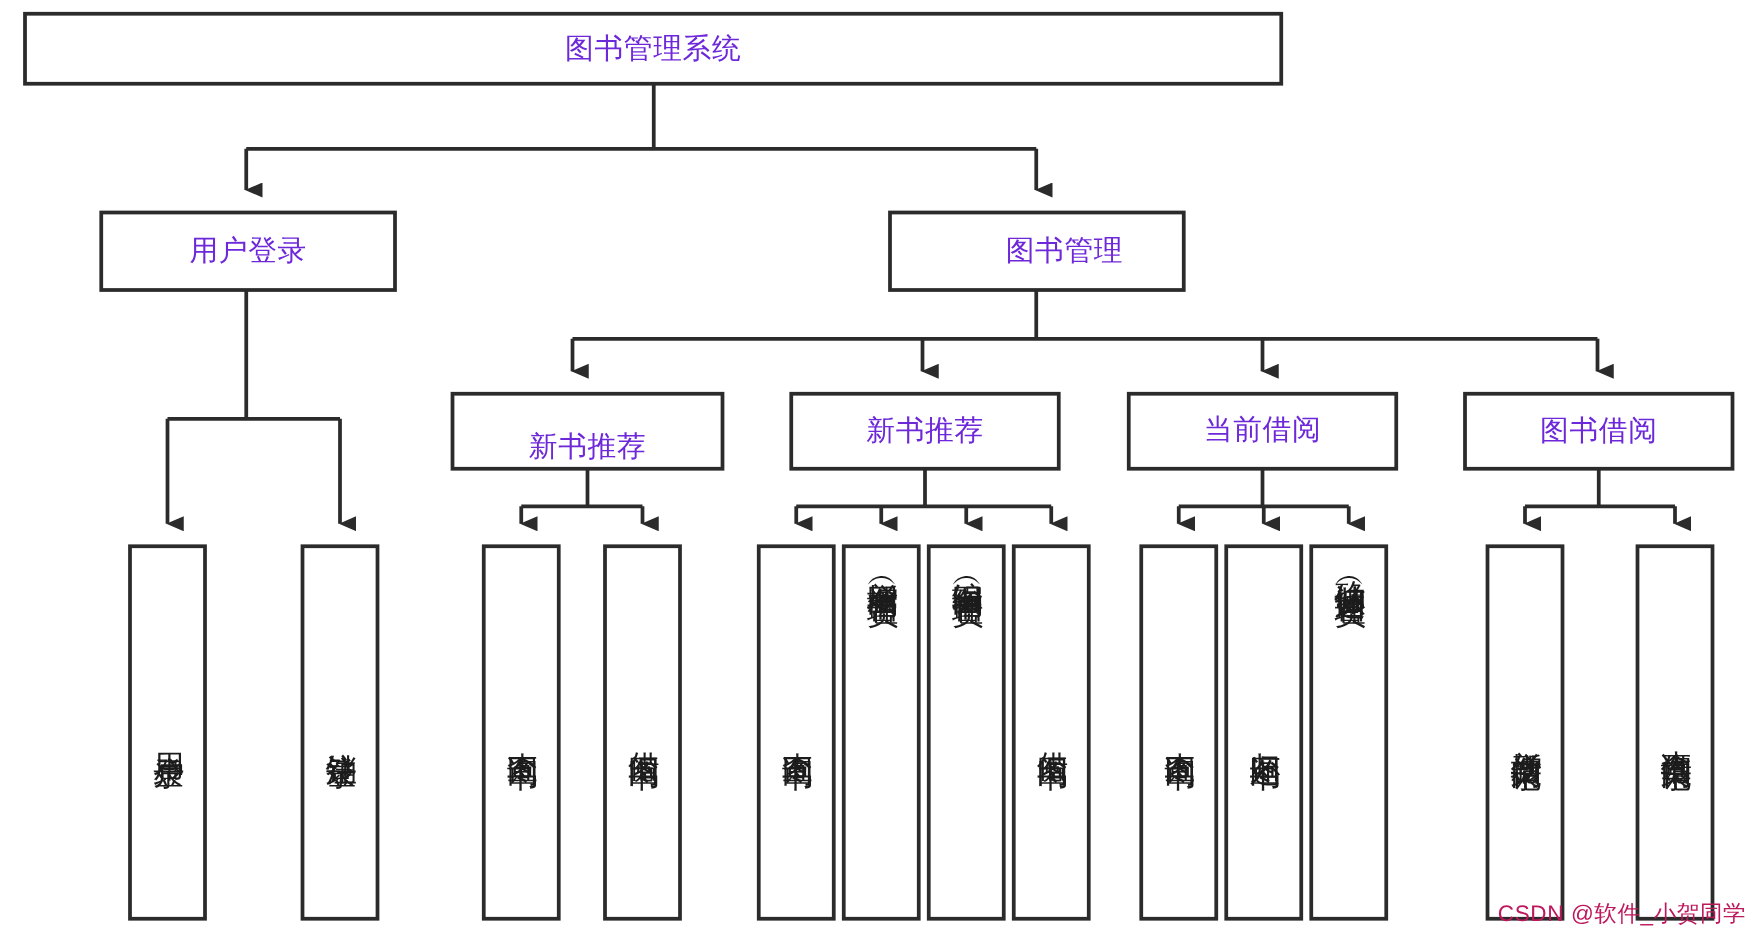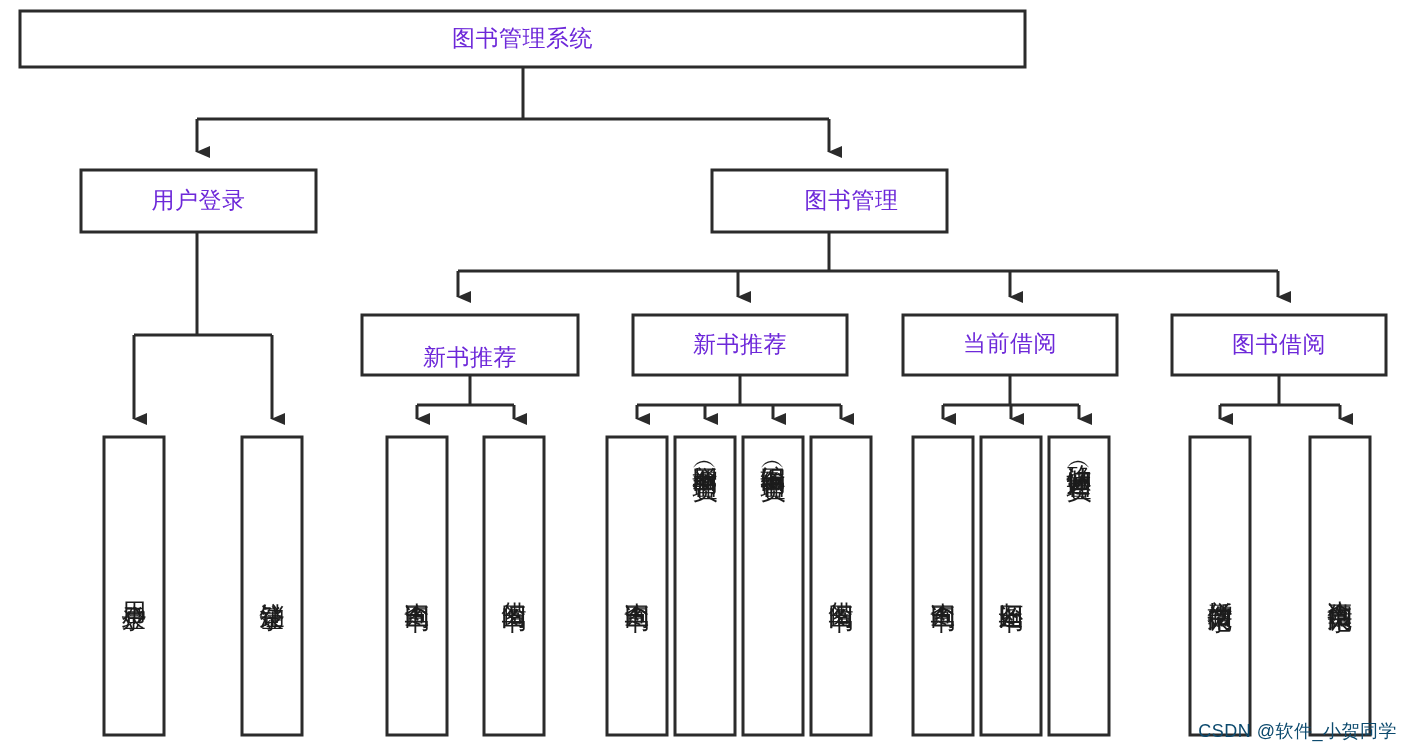--- a/index.html
+++ b/index.html
@@ -66,21 +66,21 @@
     letter-spacing: 2px;
     font-family: "Liberation Sans", "DejaVu Sans", sans-serif;
   }
   .node-label-v.centered {
     justify-content: center;
   }
   .watermark {
     position: absolute;
     right: 8px;
     bottom: 4px;
-    color: #0c4a6e;
+    color: #be185d;
     font-size: 18px;
     letter-spacing: 0.5px;
     font-family: "Liberation Sans", "DejaVu Sans", sans-serif;
     white-space: nowrap;
   }
 </style>
 </head>
 <body>
 
 <div id="diagram-root">

